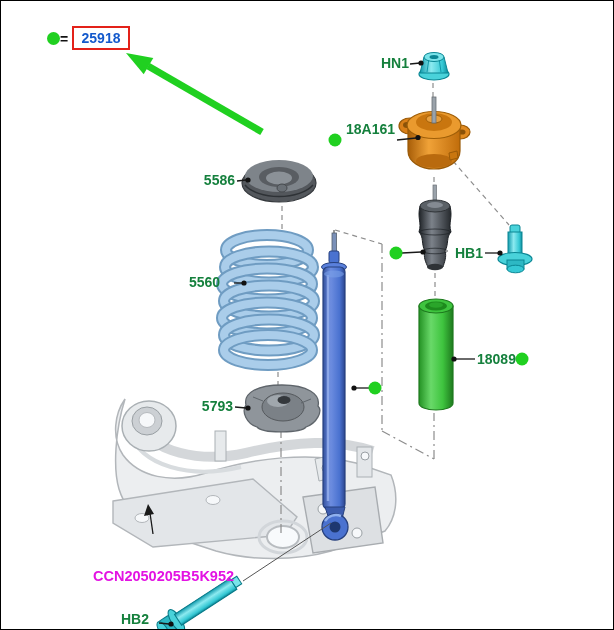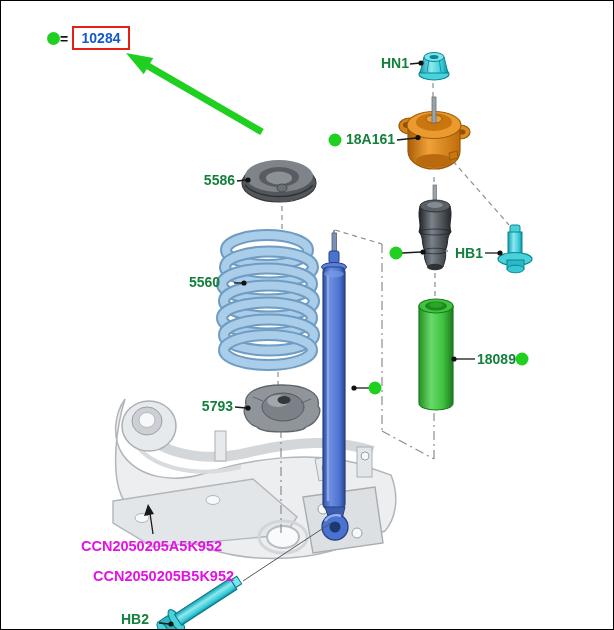--- a/index.html
+++ b/index.html
@@ -273,27 +273,26 @@
       <circle cx="521" cy="358" r="6.5"></circle>
     </g>
 
     <line x1="152" y1="533" x2="149" y2="512" stroke="#1a1a1a" stroke-width="1.3"></line>
     <polygon points="147,503 143,515 153,513" fill="#1a1a1a"></polygon>
   </g>
 </svg>
 
 <span class="legend-dot"></span>
 <span class="legend-equals">=</span>
-<span class="highlight-box">10284</span>
+<span class="highlight-box">25918</span>
 
 <span class="callout" style="left:350px;top:55px;width:58px;text-align:right">HN1</span>
-<span class="callout" style="left:342px;top:131px;width:52px;text-align:right">18A161</span>
+<span class="callout" style="left:342px;top:121px;width:52px;text-align:right">18A161</span>
 <span class="callout" style="left:190px;top:172px;width:44px;text-align:right">5586</span>
 <span class="callout" style="left:188px;top:274px;width:44px;">5560</span>
 <span class="callout" style="left:188px;top:398px;width:44px;text-align:right">5793</span>
 <span class="callout" style="left:454px;top:245px;width:36px;text-align:left">HB1</span>
 <span class="callout" style="left:476px;top:351px;width:50px;text-align:left">18089</span>
 <span class="callout" style="left:114px;top:611px;width:40px;text-align:center">HB2</span>
 
-<span class="ref-code" style="left:80px;top:537px">CCN2050205A5K952</span>
 <span class="ref-code" style="left:92px;top:567px">CCN2050205B5K952</span>
 
 </div>
 
 </body></html>

